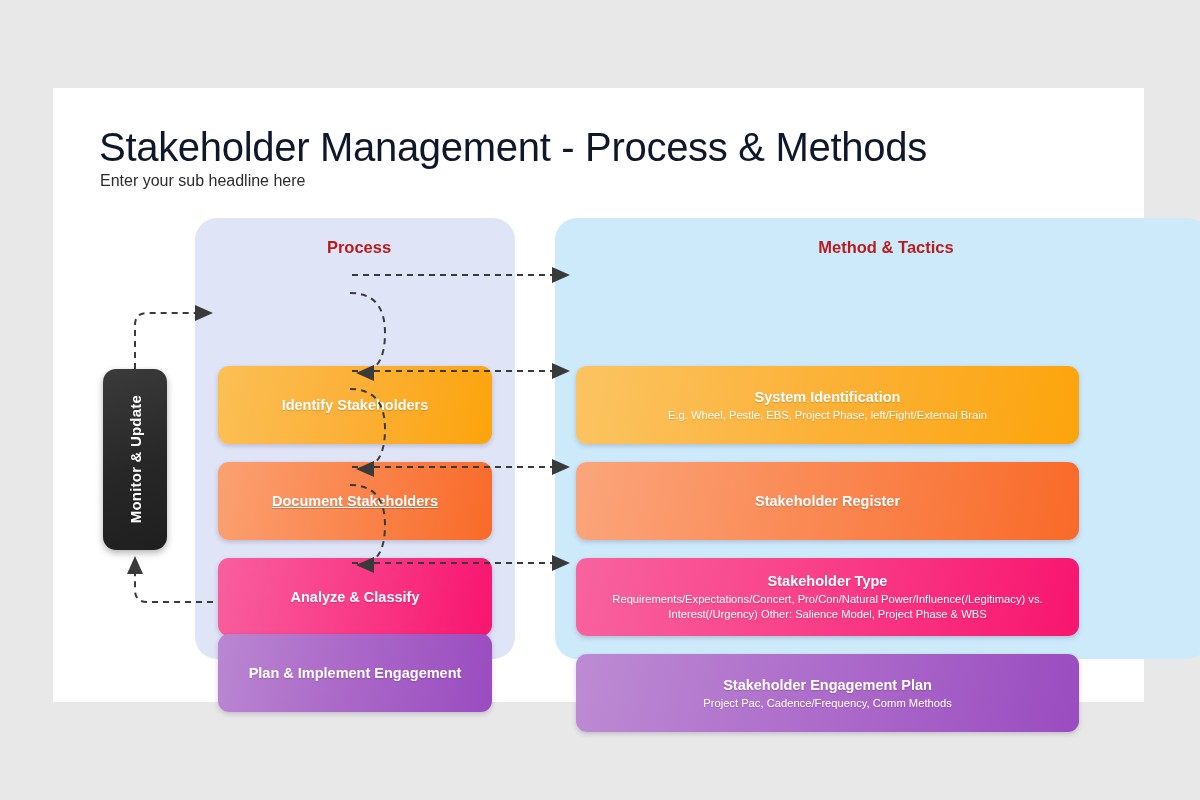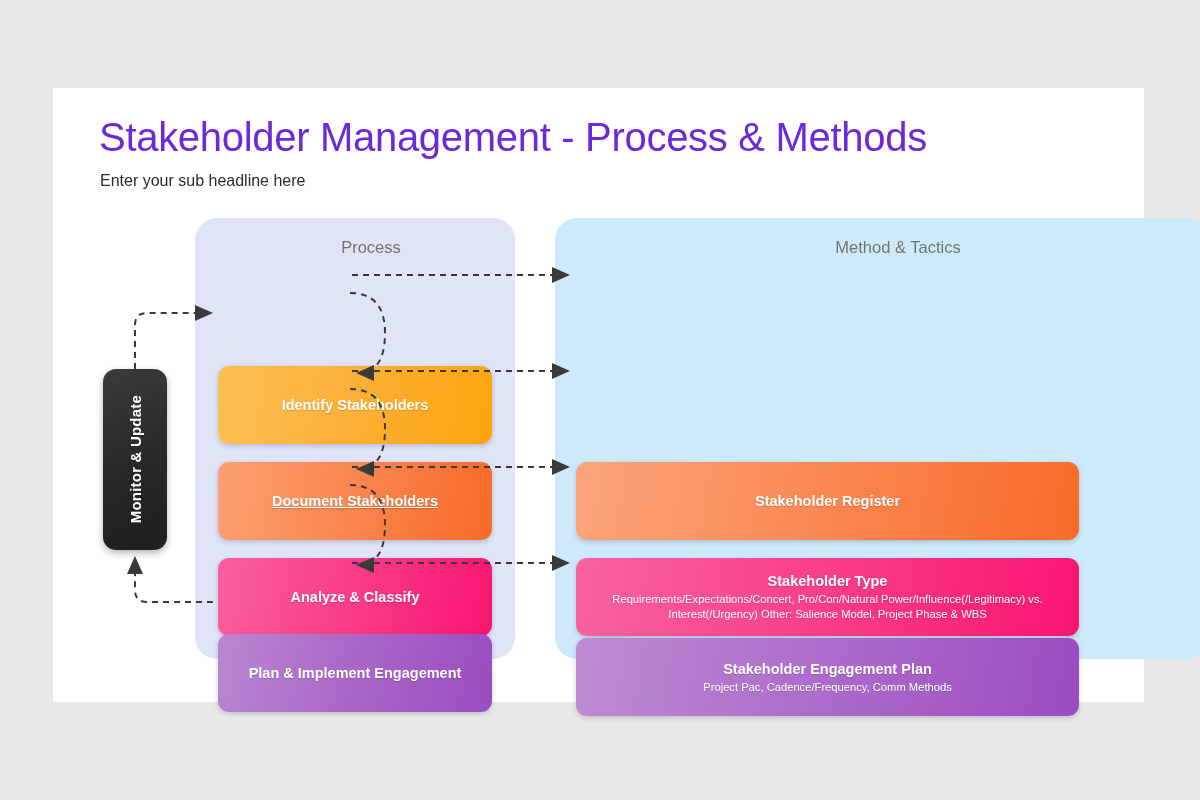--- a/index.html
+++ b/index.html
@@ -20,24 +20,24 @@
     top: 88px;
     width: 1091px;
     height: 614px;
     background: #ffffff;
   }
 
   
   #title {
     position: absolute;
     left: 46px;
-    top: 27px;
+    top: 37px;
     font-size: 40px;
     font-weight: 400;
-    color: #6d28d9;
+    color: #0f172a;
     letter-spacing: -0.3px;
     white-space: nowrap;
   }
   #subtitle {
     position: absolute;
     left: 47px;
     top: 84px;
     font-size: 16px;
     color: #2b2b2b;
     white-space: nowrap;
@@ -57,27 +57,27 @@
   }
   #panel-method {
     left: 502px;
     top: 130px;
     width: 654px;
     height: 441px;
     background: #cdeafb;
   }
   .panel-title {
     position: absolute;
-    left: 16px;
+    left: 4px;
     top: 20px;
     width: 100%;
     text-align: center;
     font-size: 16.5px;
-    font-weight: normal;
-    color: #737373;
+    font-weight: bold;
+    color: #b91c1c;
   }
 
   
   .card {
     position: absolute;
     border-radius: 11px;
     box-shadow: 0 2px 5px rgba(60, 40, 80, 0.22);
     display: flex;
     flex-direction: column;
     align-items: center;
@@ -106,21 +106,21 @@
   #p-card-0 { top: 148px; background: linear-gradient(100deg, #fbc055 0%, #fcb13a 45%, #fca40c 100%); }
   #p-card-1 { top: 244px; background: linear-gradient(100deg, #fba172 0%, #fa8851 45%, #f96a28 100%); text-decoration: underline; }
   #p-card-2 { top: 340px; background: linear-gradient(100deg, #f85f9f 0%, #f93f8a 45%, #f8156f 100%); align-items: center; }
   #p-card-3 { top: 416px; background: linear-gradient(100deg, #ba87d2 0%, #ab69c8 45%, #9a4cc0 100%); }
 
   
   .m-card { left: 21px; width: 503px; height: 78px; }
   #m-card-0 { top: 148px; background: linear-gradient(100deg, #fbc462 0%, #fcb33b 45%, #fca40c 100%); }
   #m-card-1 { top: 244px; background: linear-gradient(100deg, #fba57c 0%, #fa8a55 45%, #f96a28 100%); gap: 32px; }
   #m-card-2 { top: 340px; background: linear-gradient(100deg, #f8639f 0%, #f9418a 45%, #f8156f 100%); }
-  #m-card-3 { top: 420px; background: linear-gradient(100deg, #bd8bd3 0%, #ae6ecb 45%, #9a4cc0 100%); }
+  #m-card-3 { top: 436px; background: linear-gradient(100deg, #bd8bd3 0%, #ae6ecb 45%, #9a4cc0 100%); }
 
   
   #monitor-box {
     position: absolute;
     left: 50px;
     top: 281px;
     width: 64px;
     height: 181px;
     border-radius: 13px;
     background: linear-gradient(160deg, #3b3b3b 0%, #272727 55%, #1f1f1f 100%);
@@ -176,20 +176,24 @@
       <div class="card-title">Analyze &amp; Classify</div>
     </div>
     <div class="card p-card" id="p-card-3">
       <div class="card-title">Plan &amp; Implement Engagement</div>
     </div>
   </div>
 
   <div class="panel" id="panel-method">
     <div class="panel-title">Method &amp; Tactics</div>
 
+    <div class="card m-card" id="m-card-0">
+      <div class="card-title">System Identification</div>
+      <div class="card-sub">E.g. Wheel, Pestle, EBS, Project Phase, left/Fight/External Brain</div>
+    </div>
     <div class="card m-card" id="m-card-1">
       <div class="card-title">Stakeholder Register</div>
     </div>
     <div class="card m-card" id="m-card-2">
       <div class="card-title">Stakeholder Type</div>
       <div class="card-sub">Requirements/Expectations/Concert, Pro/Con/Natural Power/Influence(/Legitimacy) vs. Interest(/Urgency) Other: Salience Model, Project Phase &amp; WBS</div>
     </div>
     <div class="card m-card" id="m-card-3">
       <div class="card-title">Stakeholder Engagement Plan</div>
       <div class="card-sub">Project Pac, Cadence/Frequency, Comm Methods</div>

